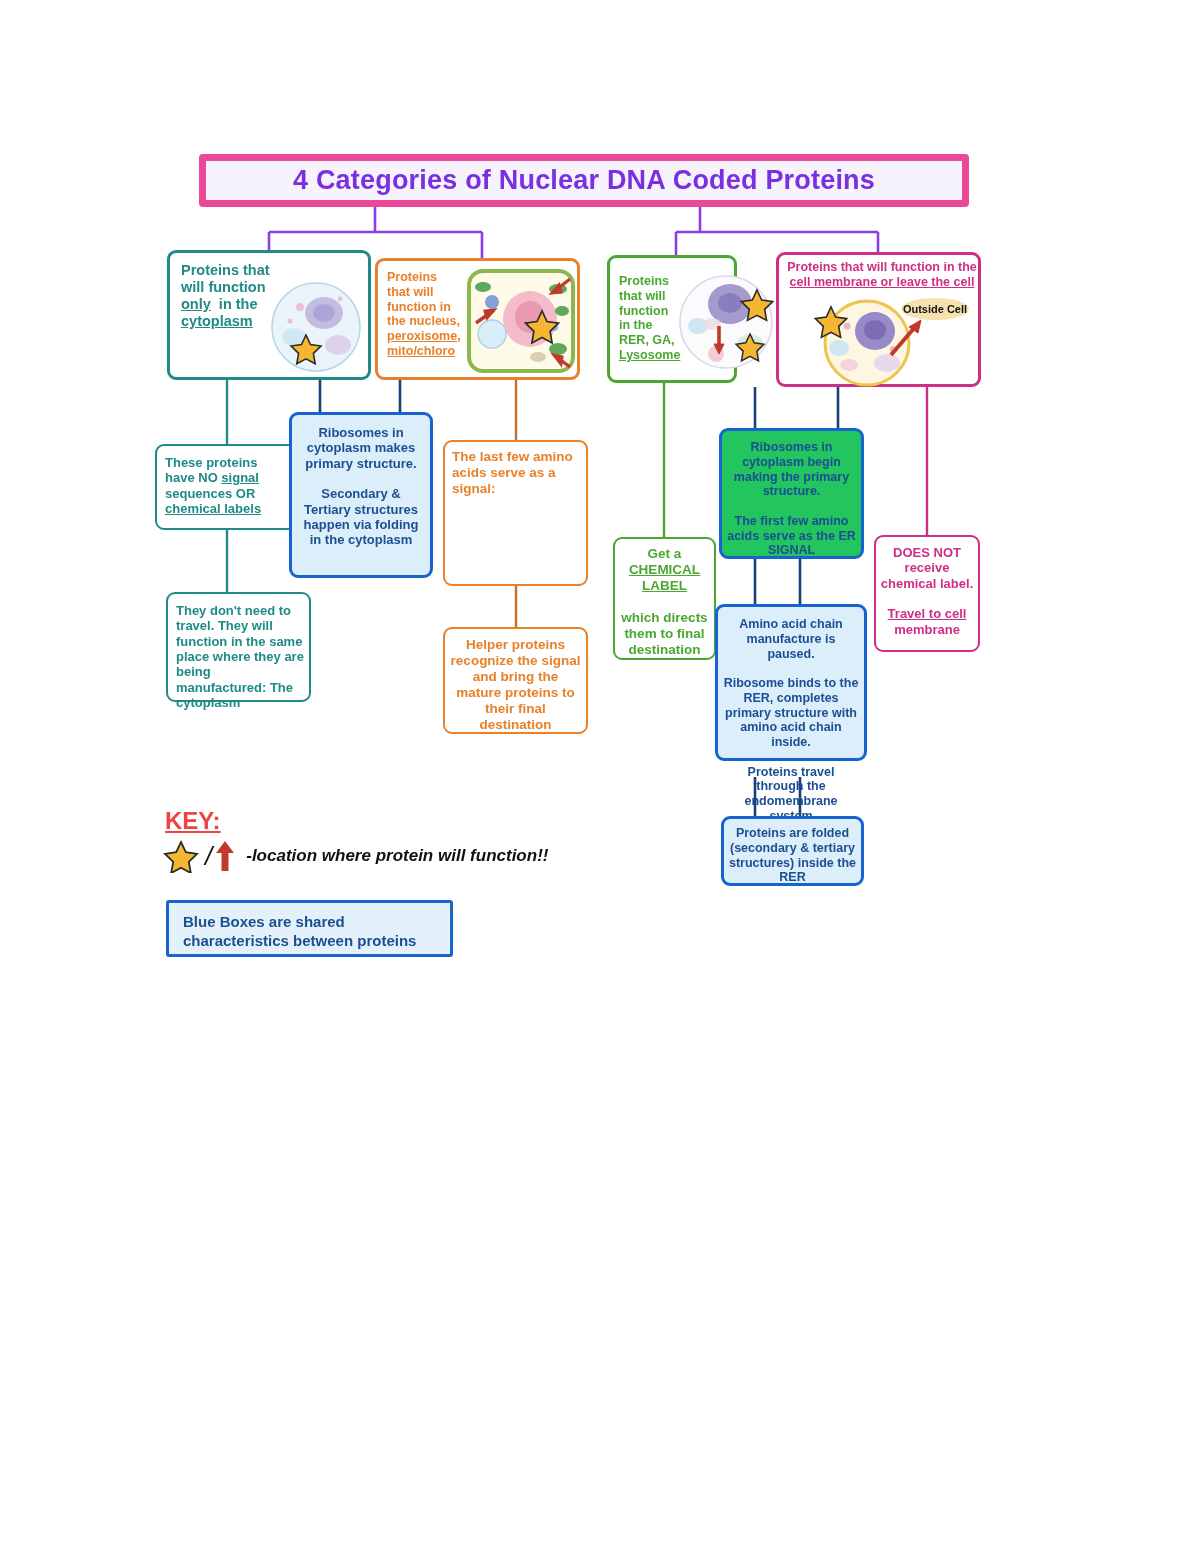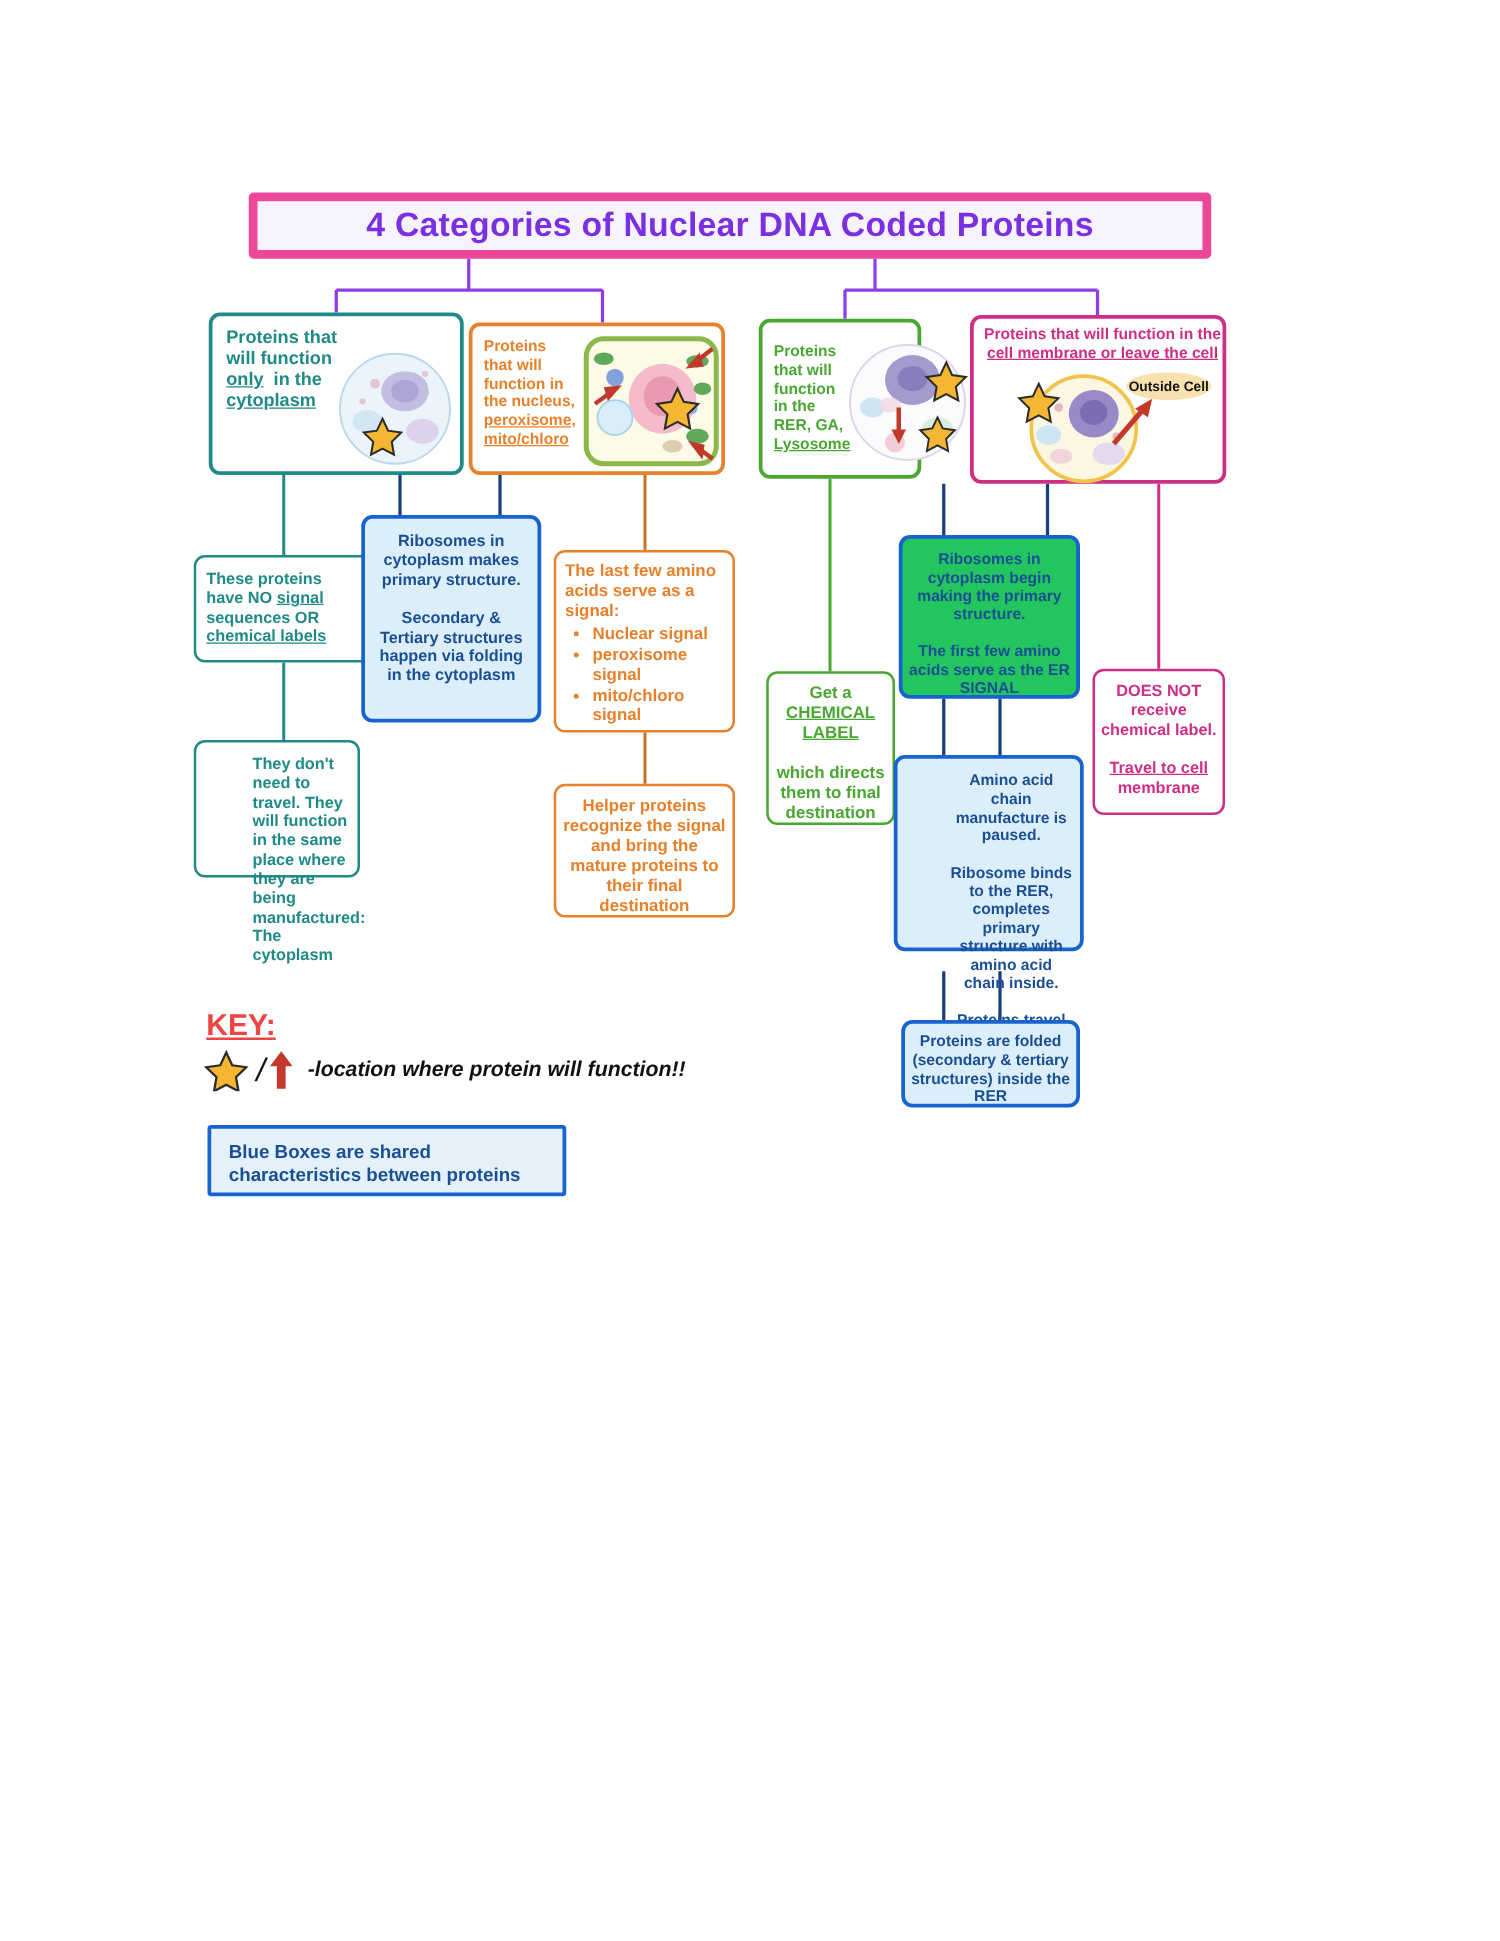--- a/index.html
+++ b/index.html
@@ -36,41 +36,41 @@
   .cellimg{position:absolute;}
   #cell1{left:96px;top:24px;}
   #cell2{left:88px;top:6px;}
   #cell3{left:62px;top:10px;}
   #cell4{left:22px;top:38px;}
 
   
   #b-teal-1{left:155px;top:444px;width:145px;height:86px;border:2.5px solid #1f8a86;}
   #b-teal-1 .txt{color:#1f8a86;font-size:13px;padding:9px 6px 0 8px;}
 
-  #b-teal-2{left:155px;top:592px;width:133px;height:110px;border:2.5px solid #1f8a86;padding-left:37px;}
+  #b-teal-2{left:166px;top:592px;width:145px;height:110px;border:2.5px solid #1f8a86;}
   #b-teal-2 .txt{color:#1f8a86;font-size:13px;padding:9px 5px 0 8px;}
 
   #b-blue-1{left:289px;top:412px;width:144px;height:166px;border:3px solid #1763cf;background:#ddeefb;}
   #b-blue-1 .txt{color:#1a4f93;font-size:13px;padding:10px 5px 0 5px;text-align:center;}
 
   #b-org-1{left:443px;top:440px;width:145px;height:146px;border:2.5px solid #e8812b;}
   #b-org-1 .txt{color:#e8812b;font-size:13.5px;padding:7px 5px 0 7px;}
   #b-org-1 ul{margin:2px 0 0 0;padding-left:22px;}
   #b-org-1 li{margin:0 0 1px 0;}
 
   #b-org-2{left:443px;top:627px;width:145px;height:107px;border:2.5px solid #e8812b;}
   #b-org-2 .txt{color:#e8812b;font-size:13.5px;padding:8px 4px 0 4px;text-align:center;}
 
   #b-green-1{left:613px;top:537px;width:103px;height:123px;border:2.5px solid #4aa832;}
   #b-green-1 .txt{color:#4aa832;font-size:13.5px;padding:7px 3px 0 3px;text-align:center;}
 
   #b-blue-2{left:719px;top:428px;width:145px;height:131px;border:3px solid #1763cf;background:#22c55e;}
   #b-blue-2 .txt{color:#1a4f93;font-size:12.5px;padding:9px 5px 0 5px;text-align:center;}
 
-  #b-blue-3{left:715px;top:604px;width:152px;height:157px;border:3px solid #1763cf;background:#ddeefb;padding-left:36px;}
+  #b-blue-3{left:715px;top:604px;width:152px;height:157px;border:3px solid #1763cf;background:#ddeefb;}
   #b-blue-3 .txt{color:#1a4f93;font-size:12.5px;padding:10px 5px 0 5px;text-align:center;}
 
   #b-blue-4{left:721px;top:816px;width:143px;height:70px;border:3px solid #1763cf;background:#ddeefb;}
   #b-blue-4 .txt{color:#1a4f93;font-size:12.5px;padding:7px 4px 0 4px;text-align:center;}
 
   #b-pink-1{left:874px;top:535px;width:106px;height:117px;border:2.5px solid #cf2e86;}
   #b-pink-1 .txt{color:#cf2e86;font-size:13px;padding:8px 2px 0 2px;text-align:center;}
 
   
   #key-label{position:absolute;left:165px;top:807px;font-size:24px;font-weight:bold;color:#ef4444;text-decoration:underline;z-index:6;}
@@ -247,25 +247,20 @@
   <div class="txt">
     <span>Ribosomes in cytoplasm makes primary structure.</span>
     <br><br>
     <span>Secondary &amp; Tertiary structures happen via folding in the cytoplasm</span>
   </div>
 </div>
 
 <div class="box" id="b-org-1">
   <div class="txt">
     <span>The last few amino acids serve as a signal:</span>
-    <ul>
-      <li>Nuclear signal</li>
-      <li>peroxisome signal</li>
-      <li>mito/chloro signal</li>
-    </ul>
   </div>
 </div>
 
 <div class="box" id="b-org-2">
   <div class="txt">Helper proteins recognize the signal and bring the mature proteins to their final destination</div>
 </div>
 
 <div class="box" id="b-green-1">
   <div class="txt">
     <span>Get a</span><br>

